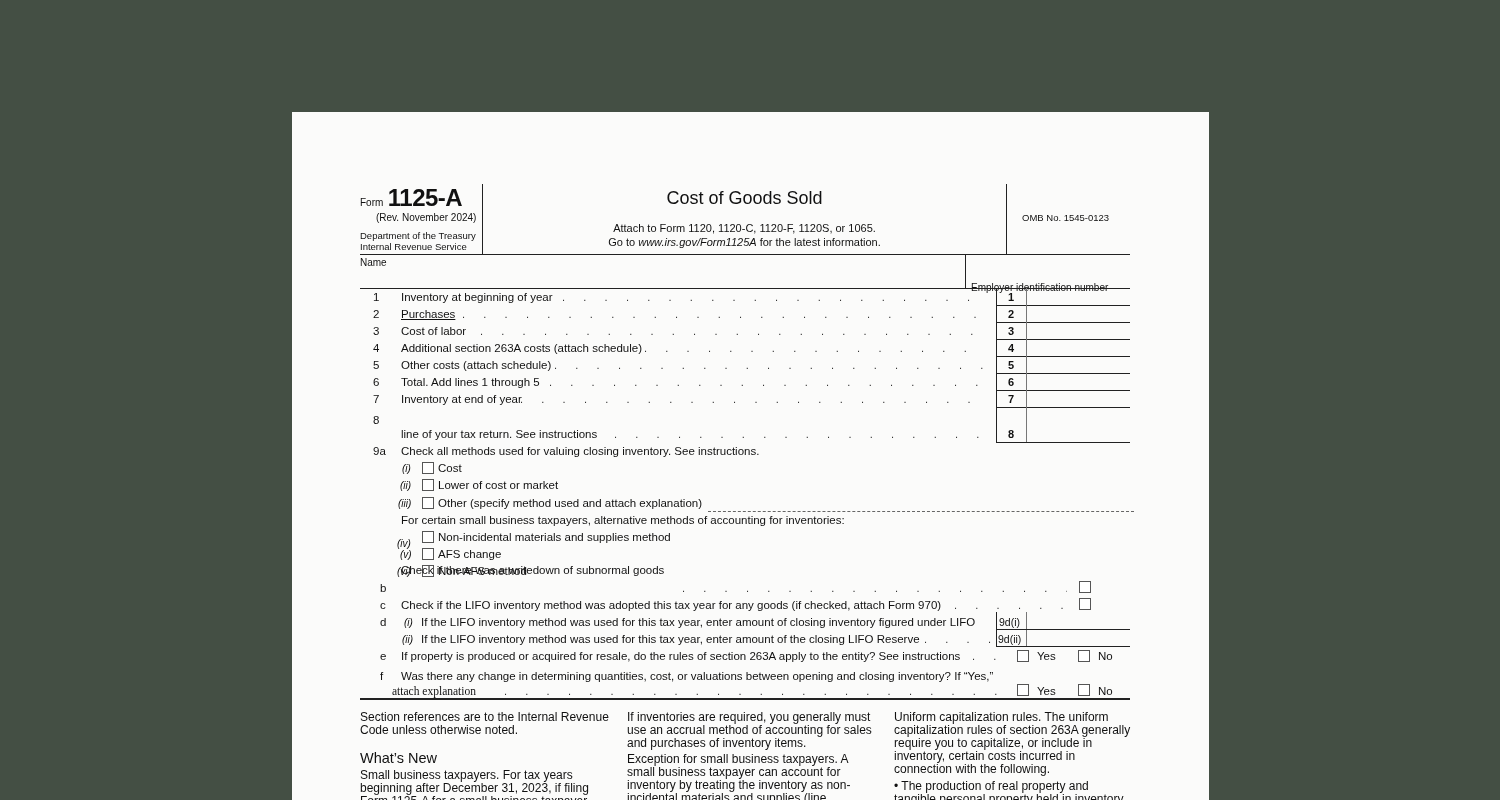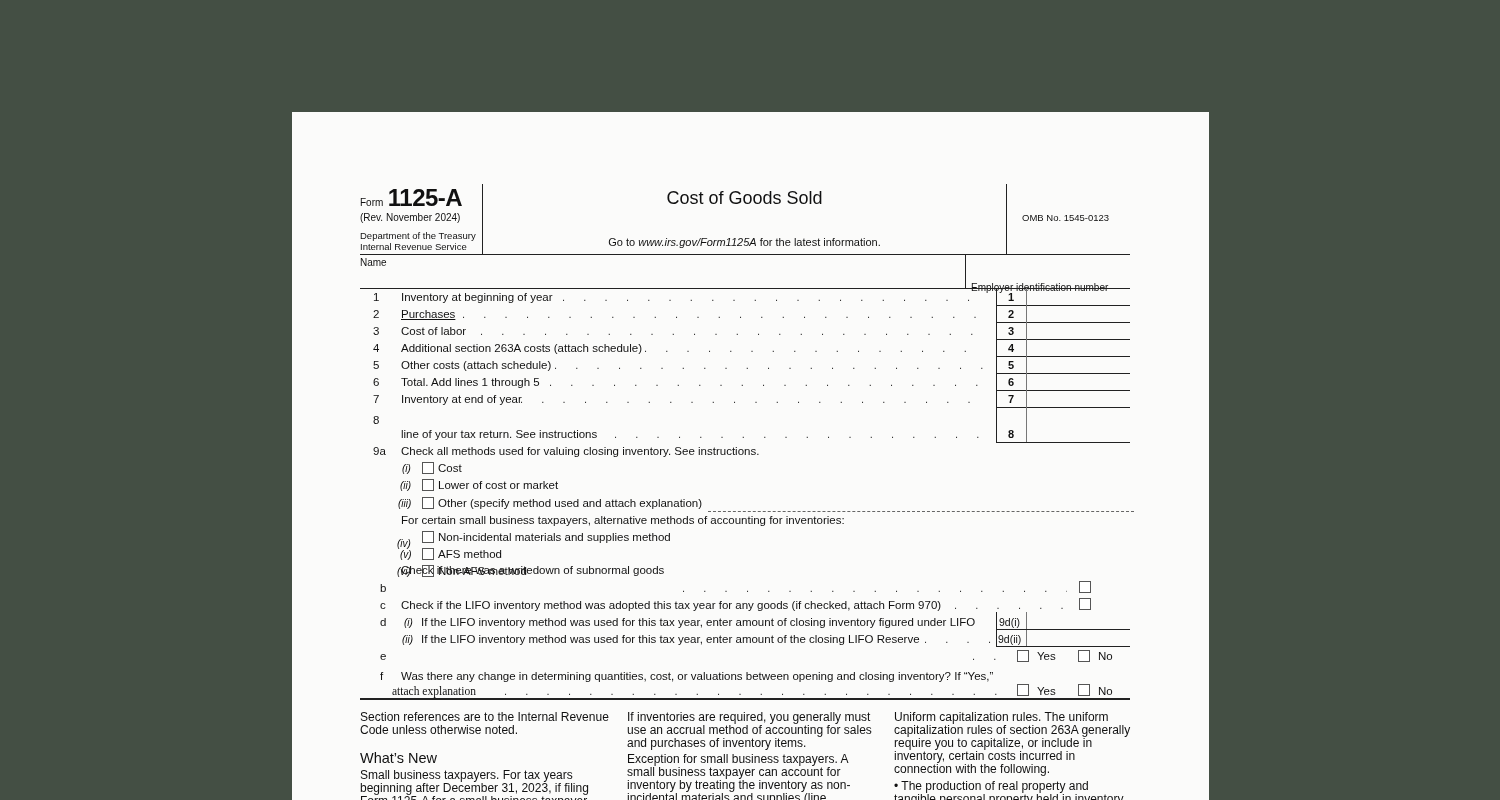--- a/index.html
+++ b/index.html
@@ -21,28 +21,29 @@
 </style>
 </head>
 <body>
 
 <div class="page">
 
   <div class="abs" style="left:68px;top:72px;">
     <span class="f8">Form</span>
     <span style="font-size:24px;font-weight:bold;letter-spacing:-0.5px;">1125-A</span>
   </div>
-  <div class="abs f8" style="left:68px;top:100px;text-align:center;">(Rev. November 2024)</div>
+  <div class="abs f8" style="left:84px;top:100px;text-align:center;">(Rev. November 2024)</div>
   <div class="abs" style="left:68px;top:118px;font-size:9.5px;line-height:11px;">
     <div>Department of the Treasury</div>
     <div>Internal Revenue Service</div>
   </div>
   <div class="vline" style="left:190px;top:72px;height:70px;"></div>
 
   <div class="abs b" style="left:190px;width:525px;text-align:center;top:76px;font-size:18px;">Cost of Goods Sold</div>
+  <div class="abs b" style="left:190px;width:525px;text-align:center;top:110px;font-size:11px;">Attach to Form 1120, 1120-C, 1120-F, 1120S, or 1065.</div>
   <div class="abs b" style="left:190px;width:525px;text-align:center;top:124px;font-size:11px;">
     <span>Go to </span><span class="i">www.irs.gov/Form1125A</span><span> for the latest information.</span>
   </div>
   <div class="vline" style="left:714px;top:72px;height:70px;"></div>
   <div class="abs" style="left:730px;top:100px;font-size:9.5px;">OMB No. 1545-0123</div>
 
   <div class="hline" style="left:68px;top:142px;width:770px;border-top-width:1.5px;"></div>
 
   <div class="abs f8" style="left:68px;top:145px;">Name</div>
   <input class="amt" style="left: 68px; top: 158px; width: 600px; height: 16px; border: none;" value="">
@@ -124,21 +125,21 @@
   <input class="amt" style="left: 416px; top: 384px; width: 422px; height: 13px; border-top: none; border-right: none; border-left: none; border-image: initial; border-bottom: 1px dashed rgb(102, 102, 102);" value="">
 
   <div class="abs f9" style="left:109px;top:402px;">For certain small business taxpayers, alternative methods of accounting for inventories:</div>
 
   <div class="abs i f8" style="left:105px;top:426px;text-align:right;">(iv)</div>
   <div class="cb" style="left:130px;top:419px;"></div>
   <div class="abs f9" style="left:146px;top:419px;">Non-incidental materials and supplies method</div>
 
   <div class="abs i f8" style="left:108px;top:437px;">(v)</div>
   <div class="cb" style="left:130px;top:436px;"></div>
-  <div class="abs f9" style="left:146px;top:436px;">AFS method</div>
+  <div class="abs f9" style="left:146px;top:436px;">AFS change</div>
 
   <div class="abs i f8" style="left:105px;top:454px;">(vi)</div>
   <div class="cb" style="left:130px;top:453px;"></div>
   <div class="abs f9" style="left:146px;top:453px;">Non-AFS method</div>
 
   <div class="abs b f9" style="left:88px;top:470px;">b</div>
   <div class="abs f9" style="left:109px;top:452px;">Check if there was a writedown of subnormal goods</div>
   <div class="dots" style="left:390px;top:470px;width:385px;">. . . . . . . . . . . . . . . . . . . . . . . . . . . . . . . .</div>
   <div class="cb" style="left:787px;top:469px;"></div>
 
@@ -157,20 +158,21 @@
   <div class="hline" style="left:704px;top:517px;width:134px;"></div>
 
   <div class="abs i f8" style="left:110px;top:522px;">(ii)</div>
   <div class="abs f9" style="left:129px;top:521px;">If the LIFO inventory method was used for this tax year, enter amount of the closing LIFO Reserve</div>
   <div class="dots" style="left:632px;top:521px;width:68px;">. . . . . .</div>
   <div class="abs b" style="left:706px;top:521px;font-size:10.5px;">9d(ii)</div>
   <input class="amt" style="left: 736px; top: 519px; width: 100px; height: 14px; border: none;" value="">
   <div class="hline" style="left:704px;top:534px;width:134px;"></div>
 
   <div class="abs b f9" style="left:88px;top:538px;">e</div>
+  <div class="abs f9" style="left:109px;top:538px;">If property is produced or acquired for resale, do the rules of section 263A apply to the entity? See instructions</div>
   <div class="dots" style="left:680px;top:538px;width:30px;">. . .</div>
   <div class="cb" style="left:725px;top:538px;"></div>
   <div class="abs f9" style="left:745px;top:538px;">Yes</div>
   <div class="cb" style="left:786px;top:538px;"></div>
   <div class="abs f9" style="left:806px;top:538px;">No</div>
 
   <div class="abs b f9" style="left:88px;top:558px;">f</div>
   <div class="abs f9" style="left:109px;top:558px;">Was there any change in determining quantities, cost, or valuations between opening and closing inventory? If “Yes,”</div>
   <div class="abs f9" style="left:100px;top:573px;font-family:Liberation Serif, serif;">attach explanation</div>
   <div class="dots" style="left:212px;top:573px;width:502px;">. . . . . . . . . . . . . . . . . . . . . . . . . . . . . . . . . . . . . . . . . . . . . . .</div>

